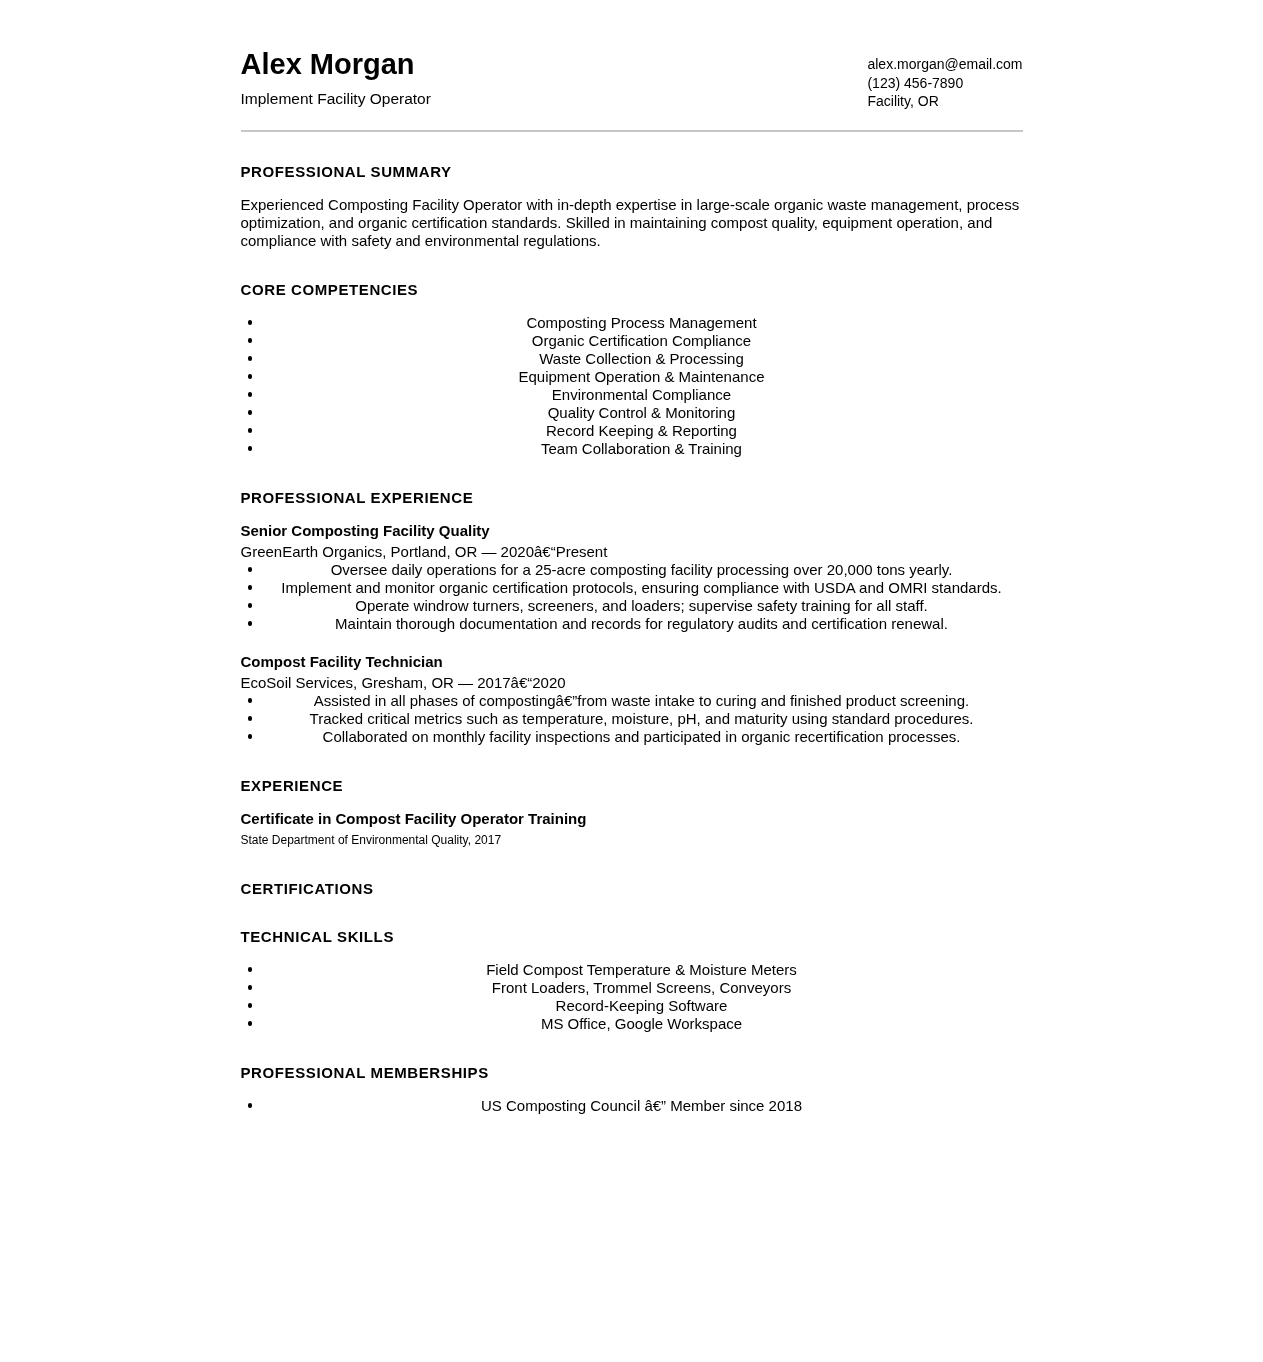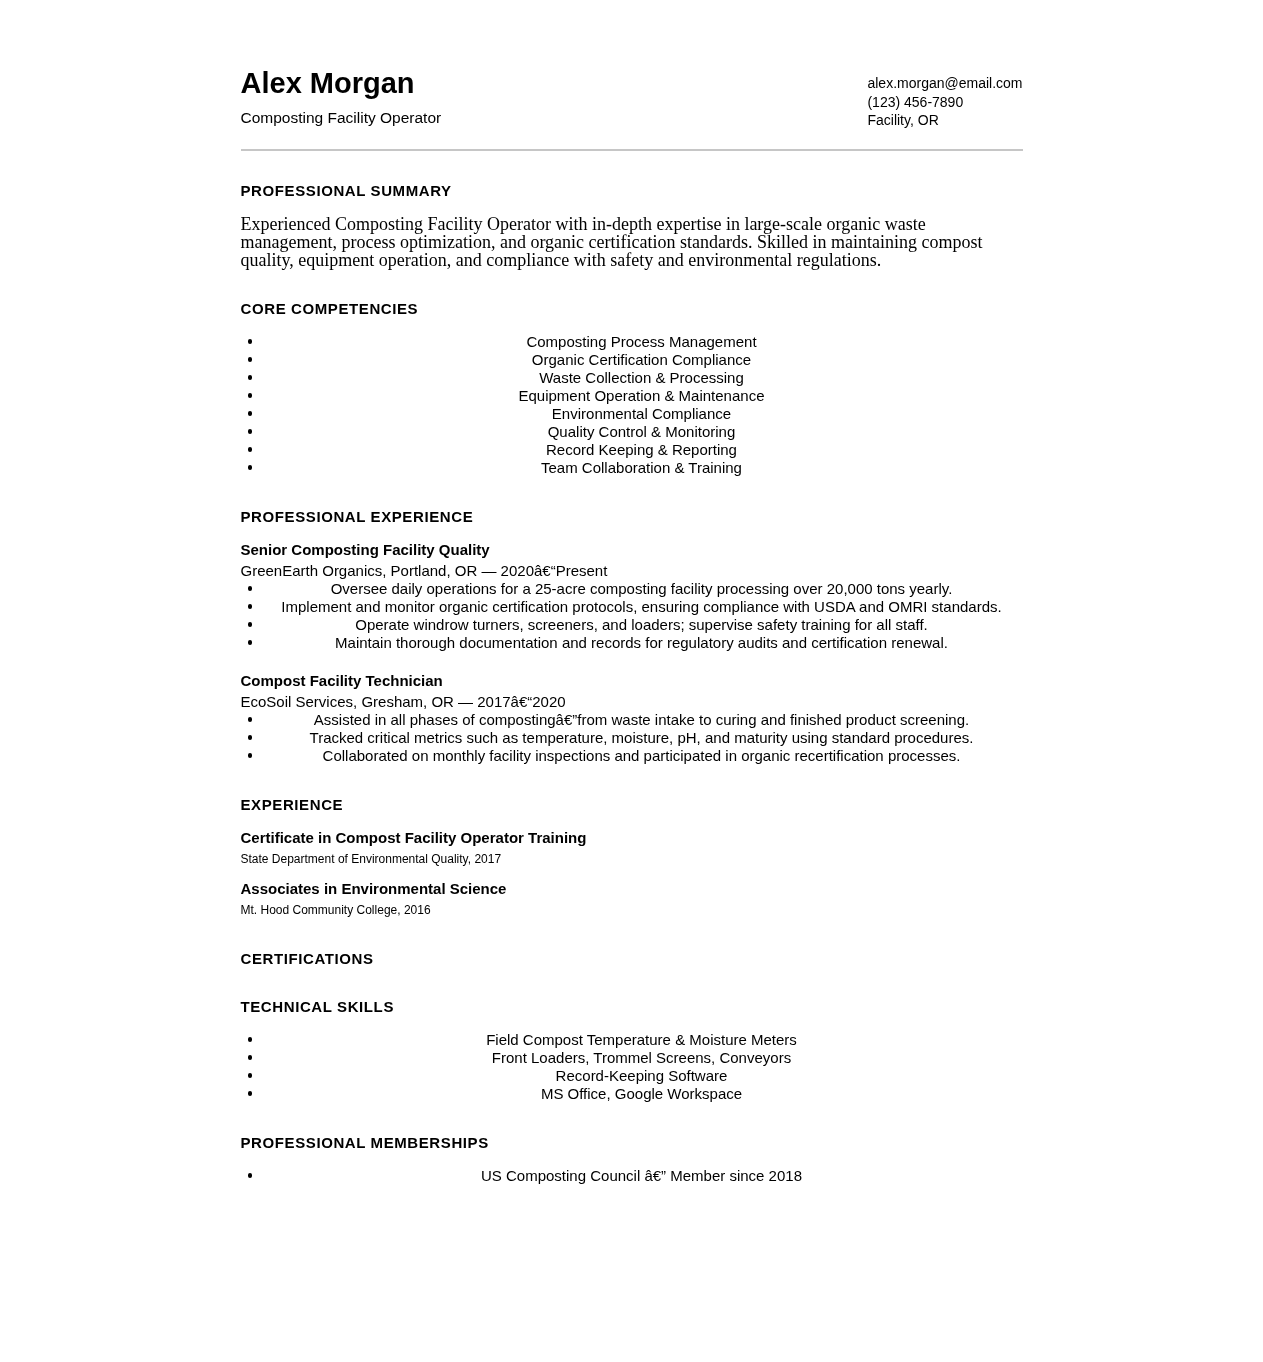--- a/index.html
+++ b/index.html
@@ -7,21 +7,21 @@
     margin: 0;
     padding: 0;
     background: #ffffff;
     width: 1263px;
     font-family: "Liberation Sans", "DejaVu Sans", sans-serif;
     color: #000000;
   }
   .page {
     width: 782px;
     margin: 0 auto;
-    padding-top: 68px;
+    padding-top: 49px;
     padding-bottom: 80px;
     min-height: 1362px;
   }
   
   .header {
     display: flex;
     justify-content: space-between;
     align-items: flex-start;
   }
   .name {
@@ -48,24 +48,23 @@
   }
   
   h2.section-heading {
     font-size: 15px;
     font-weight: bold;
     letter-spacing: 0.6px;
     margin: 32px 0 16px 0;
     line-height: 16px;
   }
   .body-text {
-    font-size: 18px;
-    line-height: 18px;
-    margin: 0;
-    font-family: Liberation Serif, serif;
+    font-size: 15px;
+    line-height: 18px;
+    margin: 0;
   }
   ul.bullet-list {
     list-style: none;
     margin: 0;
     padding: 0;
     text-align: center;
   }
   ul.bullet-list li {
     position: relative;
     padding-left: 20px;
@@ -110,21 +109,21 @@
   }
 </style>
 </head>
 <body>
 
 <div class="page">
 
   <header class="header">
     <div class="identity">
       <h1 class="name">Alex Morgan</h1>
-      <div class="job-title">Composting Facility Operator</div>
+      <div class="job-title">Implement Facility Operator</div>
     </div>
     <div class="contact">
       <div>alex.morgan@email.com</div>
       <div>(123) 456-7890</div>
       <div>Facility, OR</div>
     </div>
   </header>
 
   <hr class="rule">
 
@@ -176,24 +175,20 @@
   </section>
 
   <section>
     <h2 class="section-heading">EXPERIENCE</h2>
 
     <div class="edu">
       <h3 class="edu-degree">Certificate in Compost Facility Operator Training</h3>
       <div class="edu-school">State Department of Environmental Quality, 2017</div>
     </div>
 
-    <div class="edu">
-      <h3 class="edu-degree">Associates in Environmental Science</h3>
-      <div class="edu-school">Mt. Hood Community College, 2016</div>
-    </div>
   </section>
 
   <section>
     <h2 class="section-heading">CERTIFICATIONS</h2>
   </section>
 
   <section>
     <h2 class="section-heading">TECHNICAL SKILLS</h2>
     <ul class="bullet-list">
 

